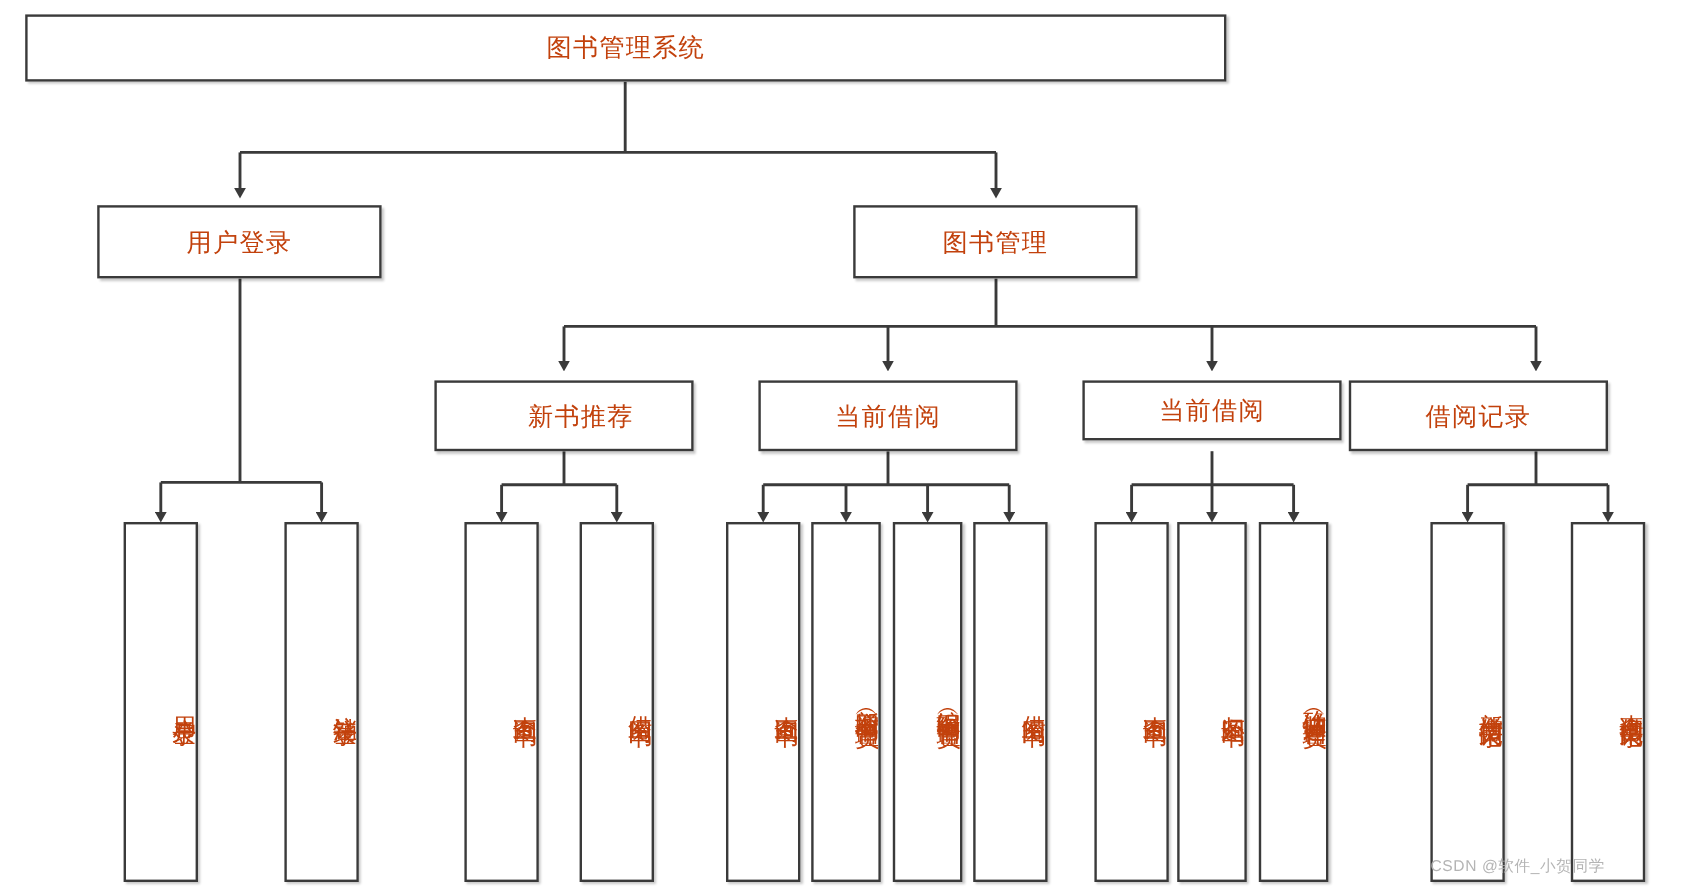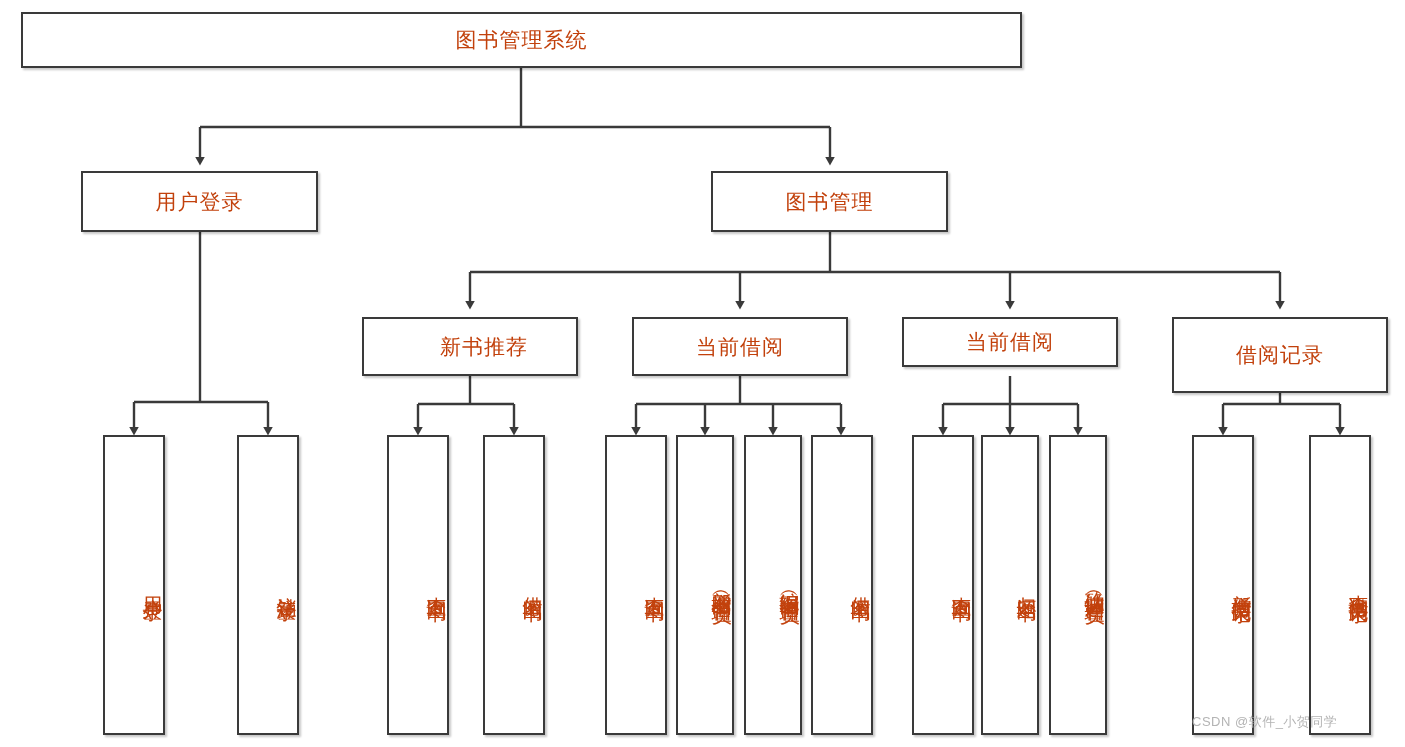--- a/index.html
+++ b/index.html
@@ -134,21 +134,21 @@
 
   <div class="node horiz" style="left:362px; top:317px; width:216px; height:59px;padding-left:28px;">
     <span class="label">新书推荐</span>
   </div>
   <div class="node horiz" style="left:632px; top:317px; width:216px; height:59px;">
     <span class="label">当前借阅</span>
   </div>
   <div class="node horiz" style="left:902px; top:317px; width:216px; height:50px;">
     <span class="label">当前借阅</span>
   </div>
-  <div class="node horiz" style="left:1172px; top:317px; width:216px; height:76px;">
+  <div class="node horiz" style="left:1124px; top:317px; width:216px; height:59px;">
     <span class="label">借阅记录</span>
   </div>
 
   <div class="node vert" style="left:103px; top:435px; width:62px; height:300px;">
     <span class="label">用户登录</span>
   </div>
   <div class="node vert" style="left:237px; top:435px; width:62px; height:300px;">
     <span class="label">注销登录</span>
   </div>
 

